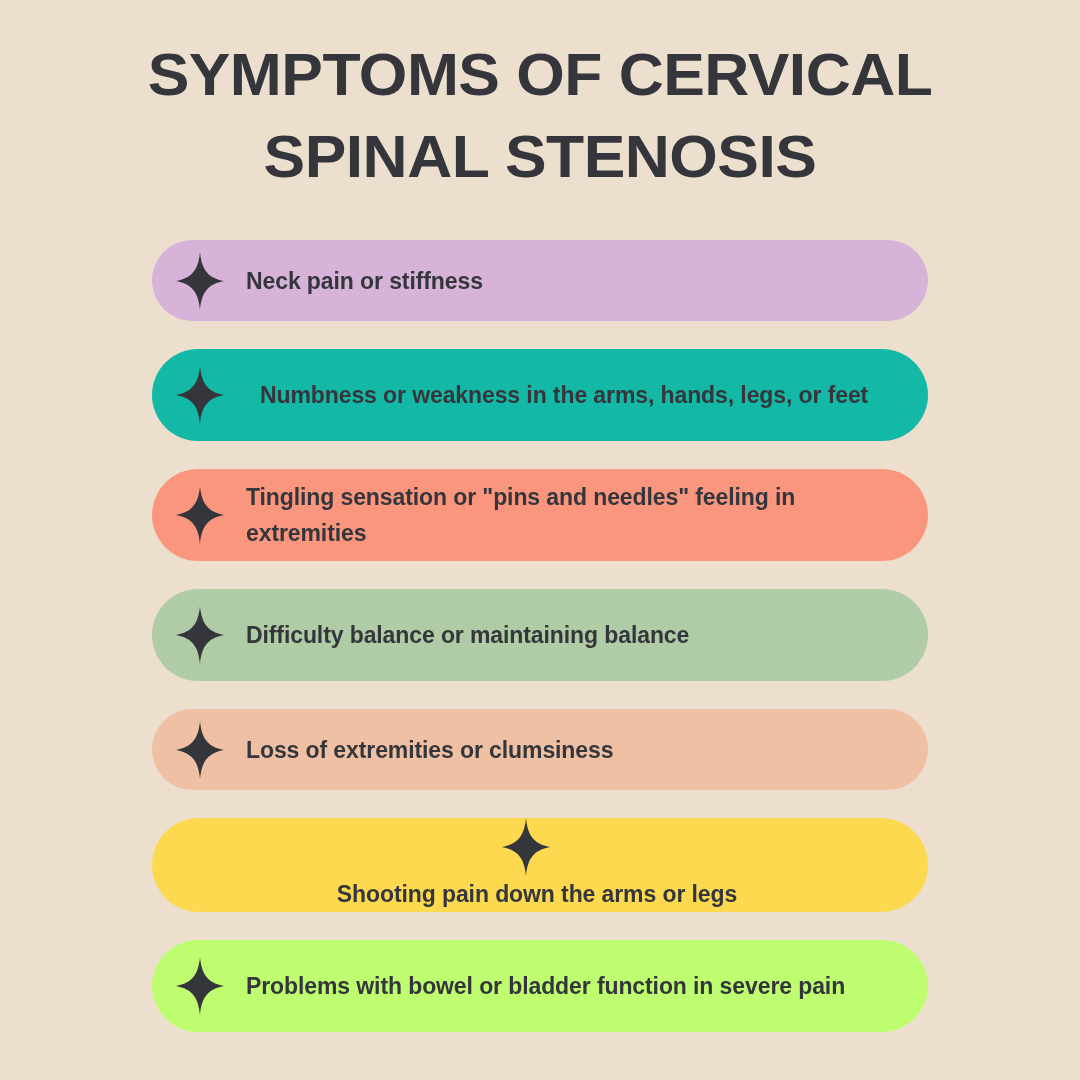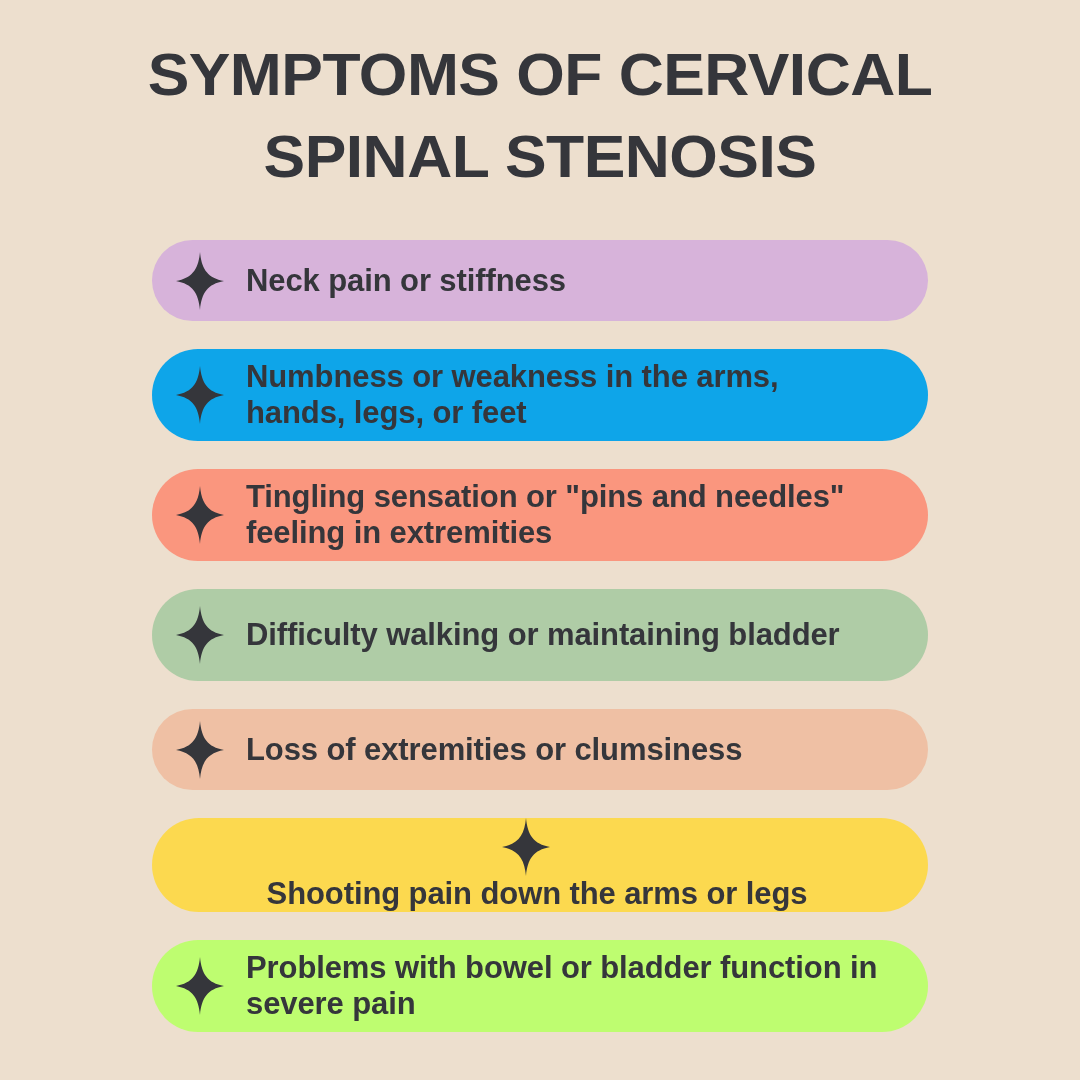--- a/index.html
+++ b/index.html
@@ -77,21 +77,21 @@
 
   .pill-icon svg {
     display: block;
     width: 48px;
     height: 58px;
   }
 
   .pill-text {
     font-family: "Liberation Sans", sans-serif;
     font-weight: bold;
-    font-size: 31px;
+    font-size: 23px;
     line-height: 36px;
     color: #35363B;
     letter-spacing: -0.1px;
     max-width: 640px;
   }
 </style>
 </head>
 <body>
 
 <div id="infographic">
@@ -103,21 +103,21 @@
 
   <div class="pill-list">
       <div class="pill" style="background: rgb(215, 179, 218);">
         <span class="pill-icon">
           <svg viewBox="0 0 48 58" xmlns="http://www.w3.org/2000/svg" aria-hidden="true">
             <path d="M24 0 C25.6 17.2 31.6 26.0 48 29 C31.6 32.0 25.6 40.8 24 58 C22.4 40.8 16.4 32.0 0 29 C16.4 26.0 22.4 17.2 24 0 Z" fill="#35363B"></path>
           </svg>
         </span>
         <span class="pill-text">Neck pain or stiffness</span>
       </div>
-      <div class="pill two-line" style="background: #0ea5e9;">
+      <div class="pill two-line" style="background: #14b8a6; gap: 14px;">
         <span class="pill-icon">
           <svg viewBox="0 0 48 58" xmlns="http://www.w3.org/2000/svg" aria-hidden="true">
             <path d="M24 0 C25.6 17.2 31.6 26.0 48 29 C31.6 32.0 25.6 40.8 24 58 C22.4 40.8 16.4 32.0 0 29 C16.4 26.0 22.4 17.2 24 0 Z" fill="#35363B"></path>
           </svg>
         </span>
         <span class="pill-text">Numbness or weakness in the arms, hands, legs, or feet</span>
       </div>
       <div class="pill two-line" style="background: rgb(250, 150, 126);">
         <span class="pill-icon">
           <svg viewBox="0 0 48 58" xmlns="http://www.w3.org/2000/svg" aria-hidden="true">
@@ -125,21 +125,21 @@
           </svg>
         </span>
         <span class="pill-text">Tingling sensation or "pins and needles" feeling in extremities</span>
       </div>
       <div class="pill two-line" style="background: rgb(175, 204, 166);">
         <span class="pill-icon">
           <svg viewBox="0 0 48 58" xmlns="http://www.w3.org/2000/svg" aria-hidden="true">
             <path d="M24 0 C25.6 17.2 31.6 26.0 48 29 C31.6 32.0 25.6 40.8 24 58 C22.4 40.8 16.4 32.0 0 29 C16.4 26.0 22.4 17.2 24 0 Z" fill="#35363B"></path>
           </svg>
         </span>
-        <span class="pill-text">Difficulty walking or maintaining bladder</span>
+        <span class="pill-text">Difficulty balance or maintaining balance</span>
       </div>
       <div class="pill" style="background: rgb(239, 192, 164);">
         <span class="pill-icon">
           <svg viewBox="0 0 48 58" xmlns="http://www.w3.org/2000/svg" aria-hidden="true">
             <path d="M24 0 C25.6 17.2 31.6 26.0 48 29 C31.6 32.0 25.6 40.8 24 58 C22.4 40.8 16.4 32.0 0 29 C16.4 26.0 22.4 17.2 24 0 Z" fill="#35363B"></path>
           </svg>
         </span>
         <span class="pill-text">Loss of extremities or clumsiness</span>
       </div>
       <div class="pill" style="background: rgb(252, 217, 79); flex-direction: column;">

